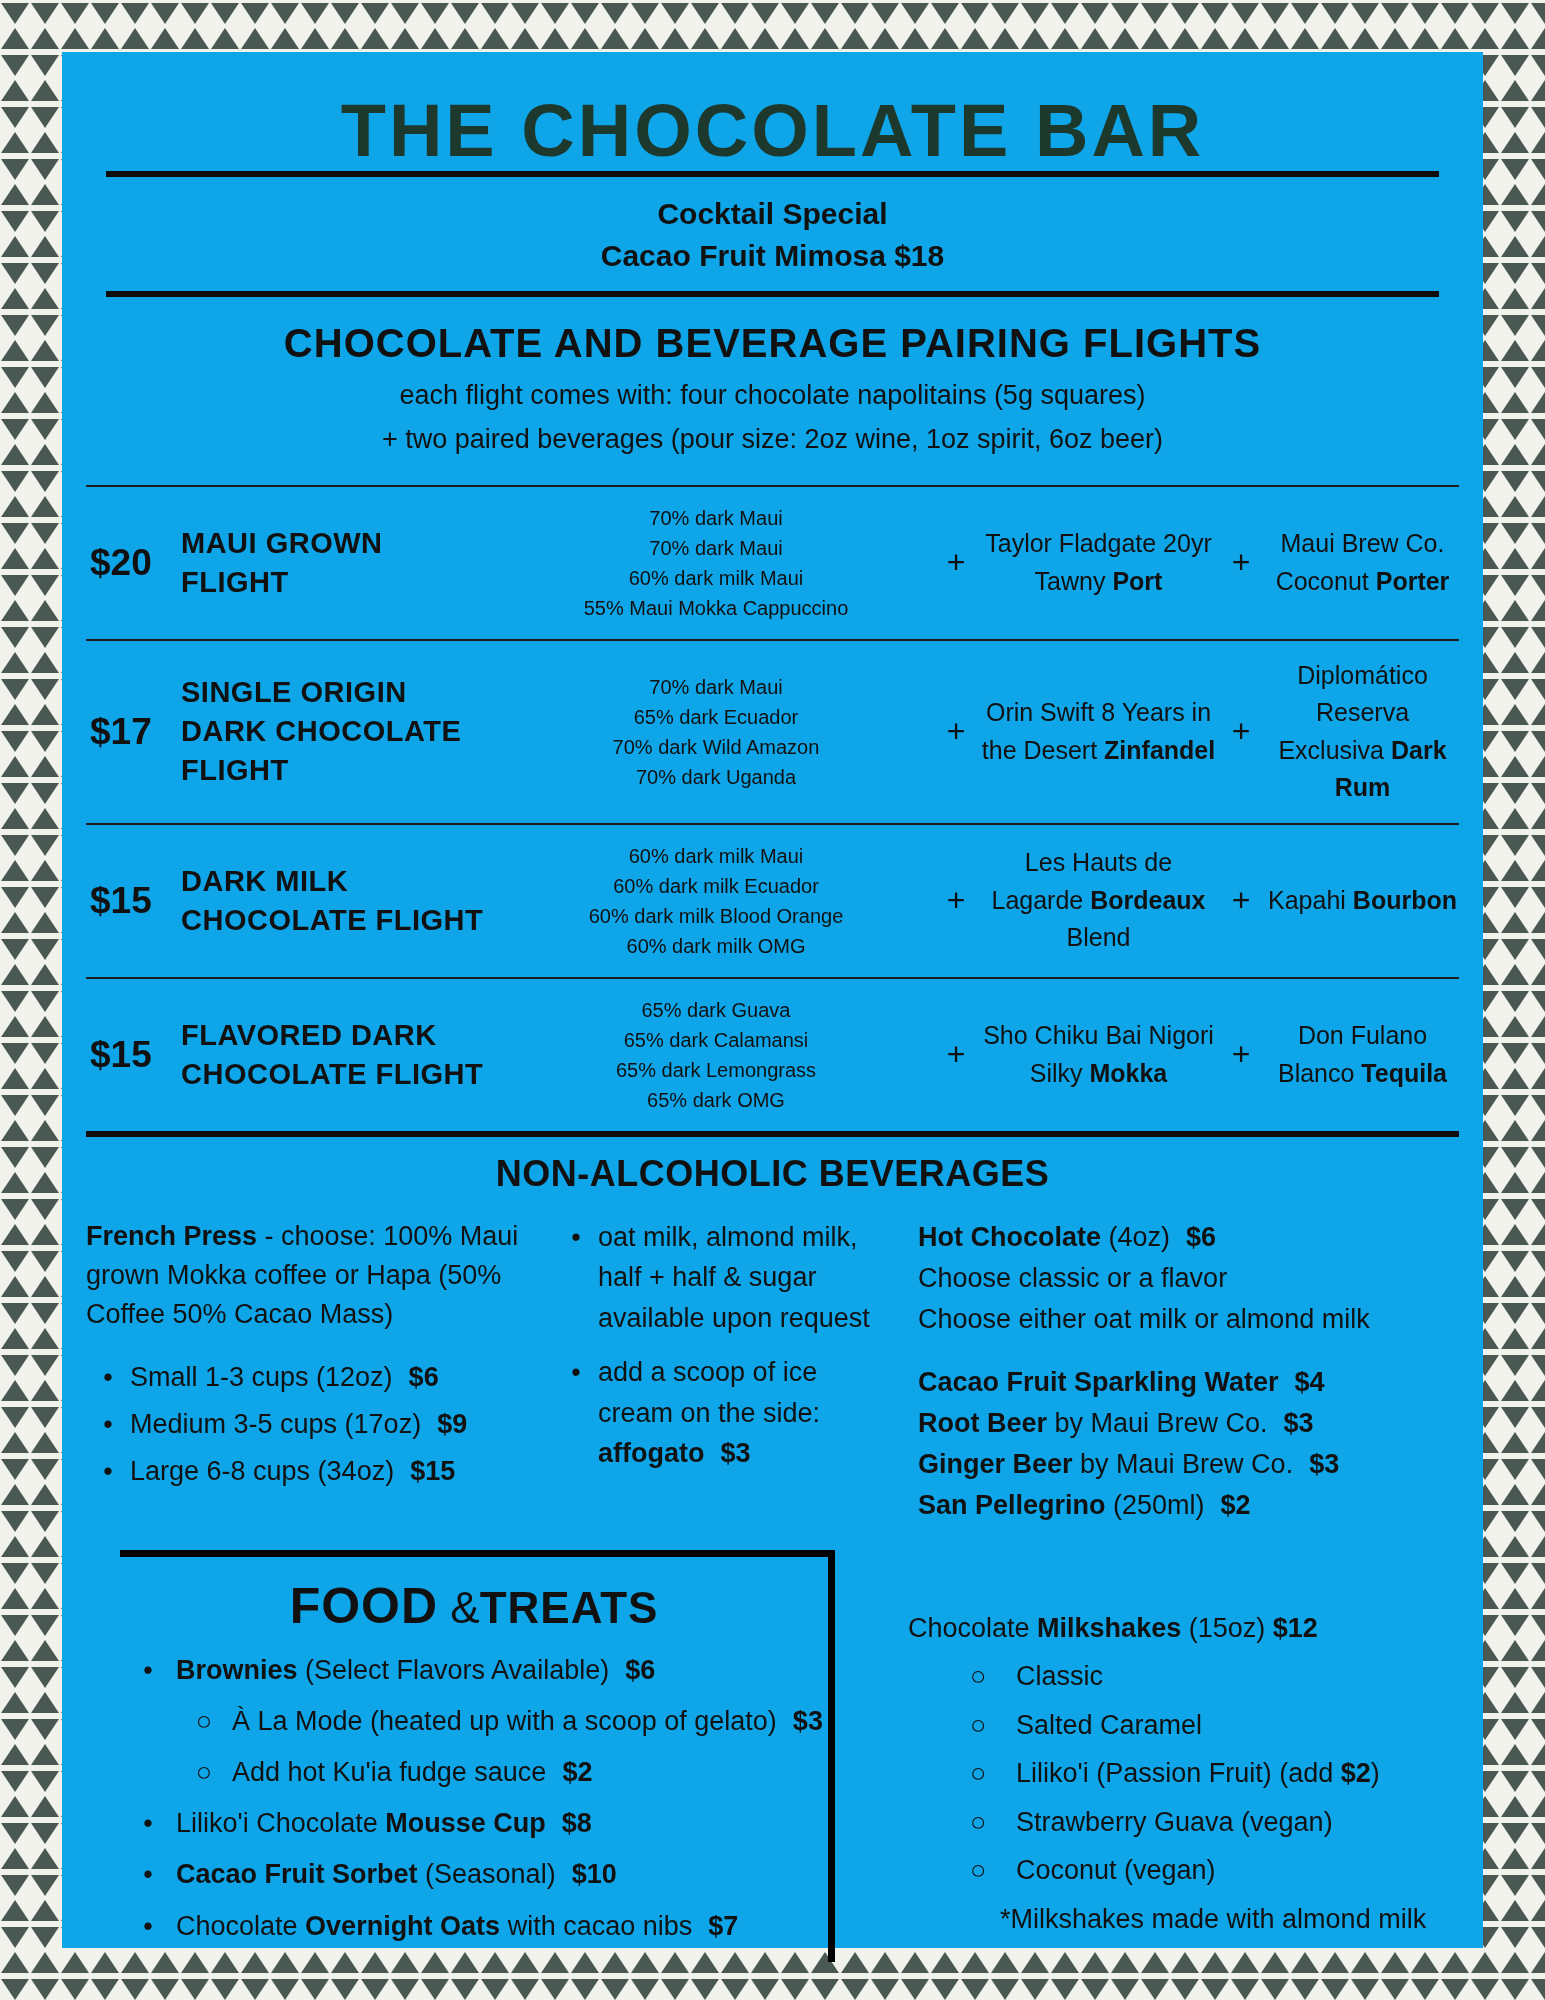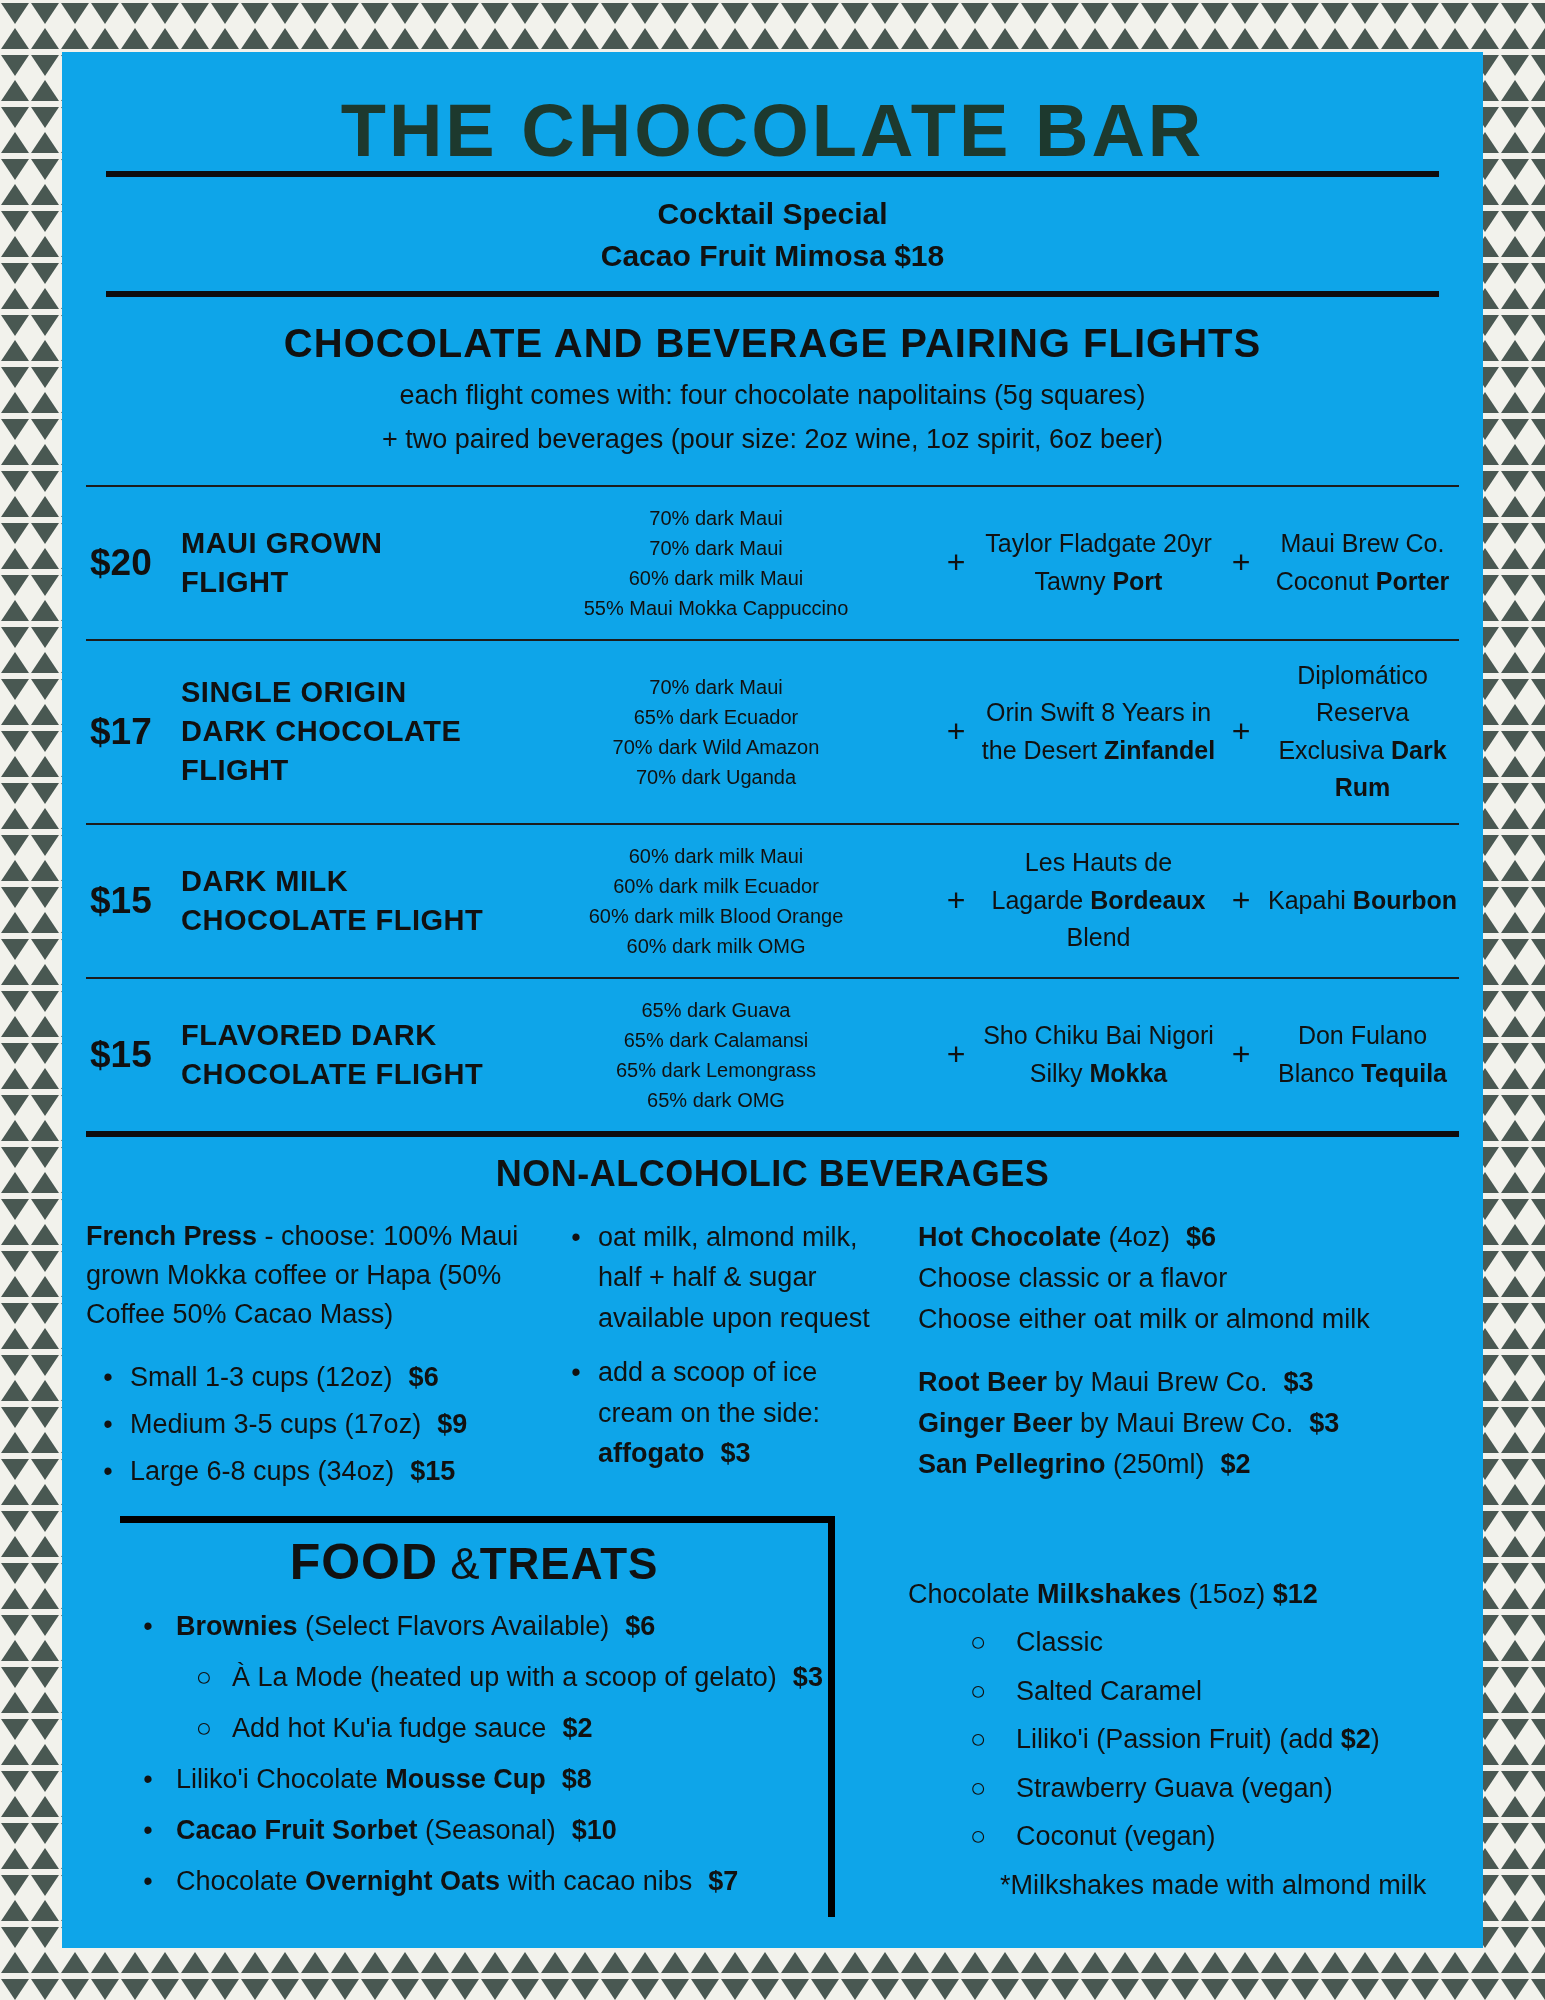--- a/index.html
+++ b/index.html
@@ -59,21 +59,21 @@
   .na-right b{font-weight:700;}
   .na-right .group2{margin-top:22px;}
   .na-line{white-space:nowrap;}
   
   .bottom{position:relative;height:430px;margin-top:24px;}
   .food-box{
     position:absolute;left:58px;top:0;width:708px;
     border-top:7px solid #000;border-right:7px solid #000;
     padding:10px 0 16px 0;
   }
-  .food-title{text-align:center;margin-bottom:16px;}
+  .food-title{text-align:center;margin-top:10px;margin-bottom:16px;}
   .food-title .w1{font-size:50px;font-weight:800;letter-spacing:1px;}
   .food-title .amp{font-size:44px;font-weight:400;}
   .food-title .w2{font-size:44px;font-weight:800;letter-spacing:1px;}
   .food-list{font-size:27px;line-height:1.45;}
   .food-item{display:flex;margin-top:12px;white-space:nowrap;}
   .food-item .b1{width:56px;text-align:center;flex:0 0 56px;}
   .food-item.sub .b2{width:56px;text-align:center;flex:0 0 56px;margin-left:56px;}
   .food-item b{font-weight:700;}
   
   .shakes{position:absolute;left:788px;top:58px;width:640px;font-size:27px;line-height:1.5;}
@@ -211,20 +211,21 @@
           <span class="b1">•</span>
           <span class="ctr"><span>add a scoop of ice cream on the side:</span><br><span class="affo">affogato</span><span class="price">$3</span></span>
         </div>
     </div>
 
     <div class="na-right">
       <div class="na-line"><b>Hot Chocolate</b><span> (4oz)</span><span class="price">$6</span></div>
       <div class="na-line">Choose classic or a flavor</div>
       <div class="na-line">Choose either oat milk or almond milk</div>
       <div class="group2">
+        <div class="na-line"><b>Cacao Fruit Sparkling Water</b><span></span><span class="price">$4</span></div>
         <div class="na-line"><b>Root Beer</b><span> by Maui Brew Co.</span><span class="price">$3</span></div>
         <div class="na-line"><b>Ginger Beer</b><span> by Maui Brew Co.</span><span class="price">$3</span></div>
         <div class="na-line"><b>San Pellegrino</b><span> (250ml)</span><span class="price">$2</span></div>
       </div>
     </div>
 
   </div>
 
   <div class="bottom">
 

